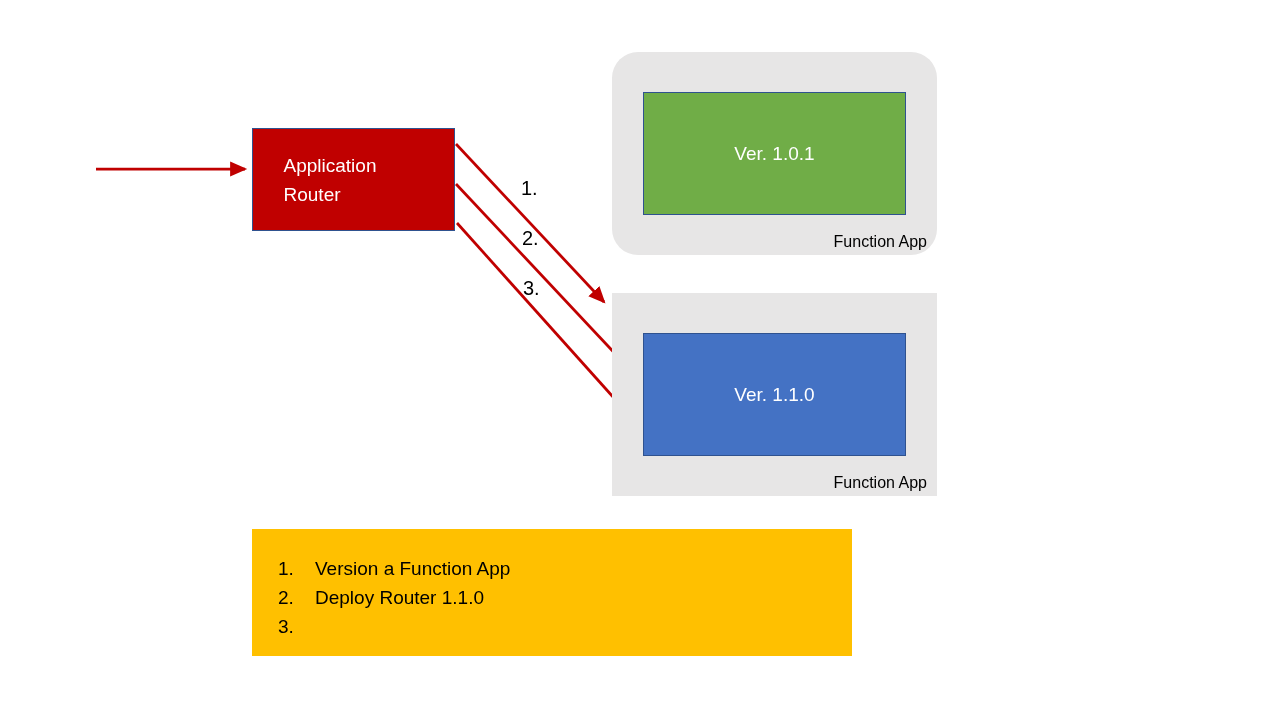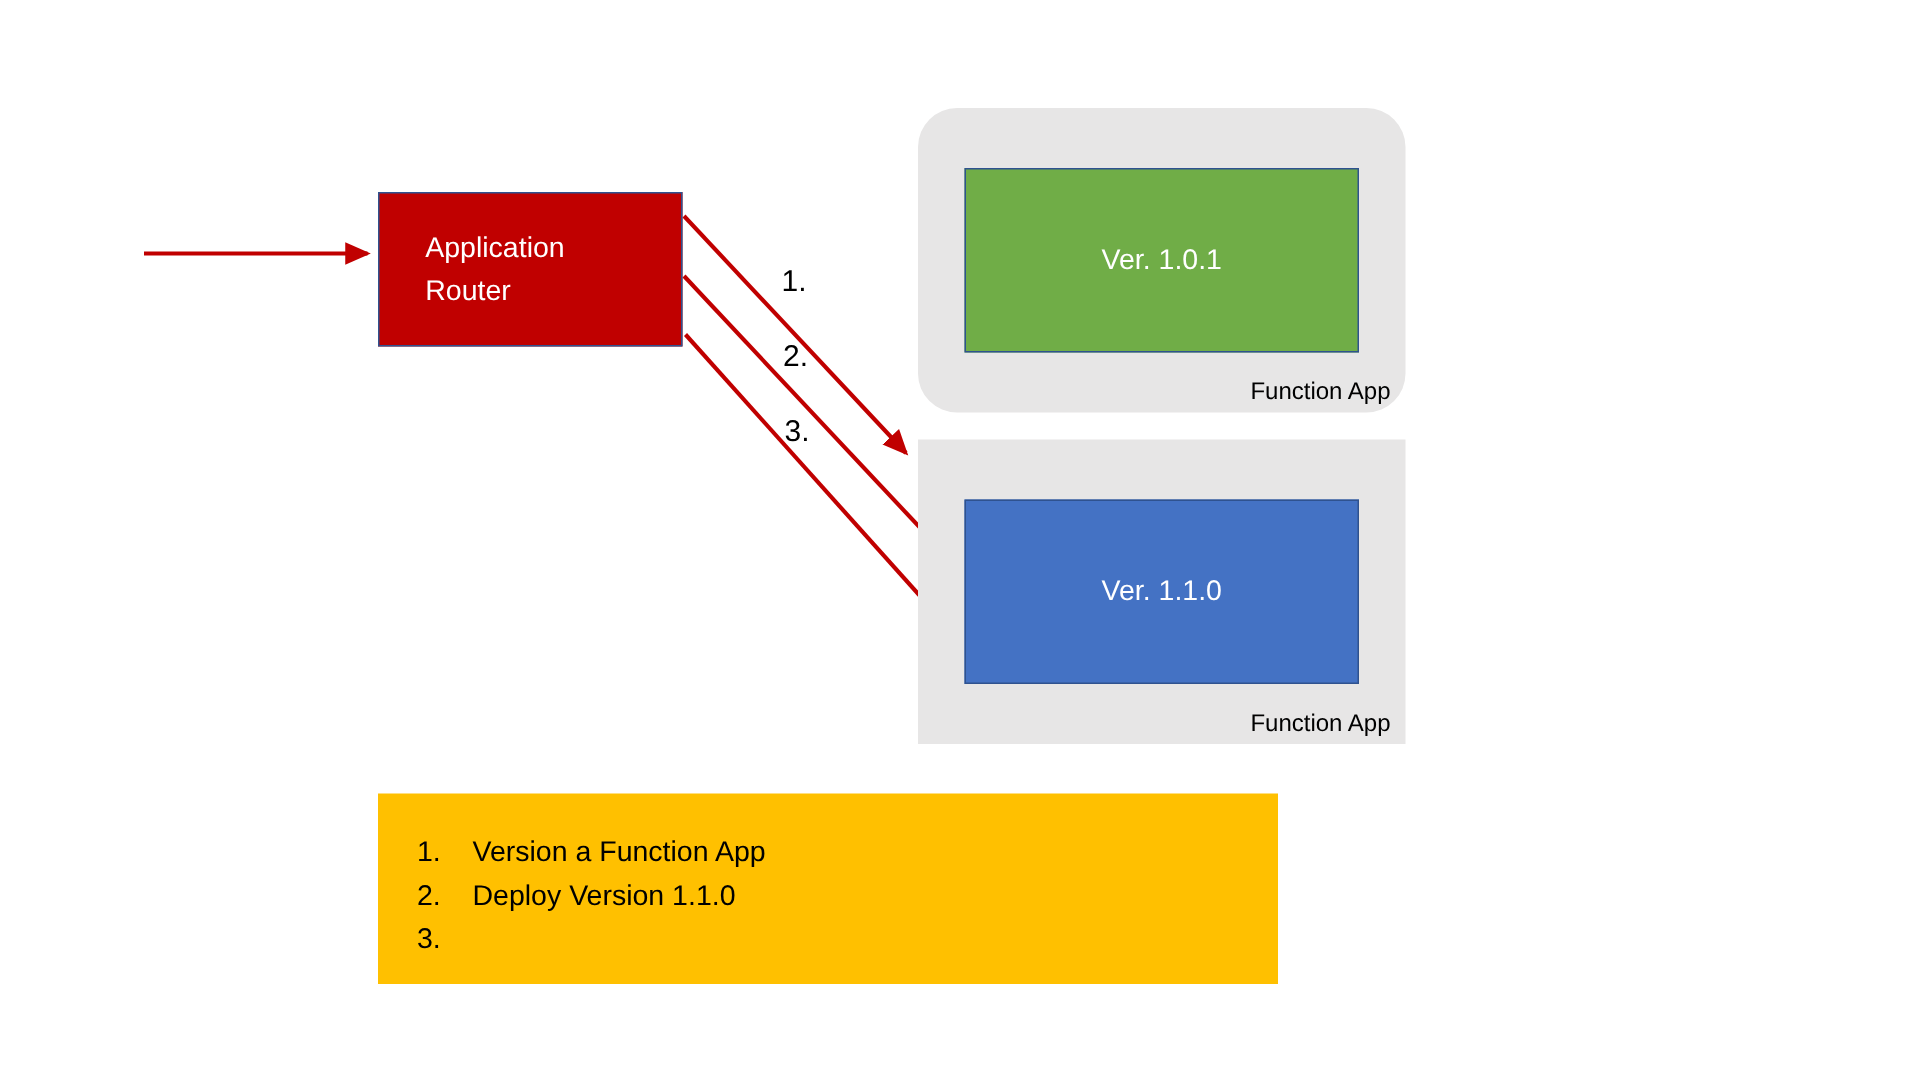--- a/index.html
+++ b/index.html
@@ -52,21 +52,21 @@
     display: inline-block;
     max-width: 140px;
   }
 
   .fa-group {
     position: absolute;
     left: 612px;
     width: 325px; height: 203px;
     background: var(--group-fill);
   }
-  .fa-group.g1 { top: 72px; border-radius: 26px; }
+  .fa-group.g1 { top: 52px; border-radius: 26px; }
   .fa-group.g2 { top: 293px; }
   .version-box {
     position: absolute;
     left: 31px; top: 40px;
     width: 263px; height: 123px;
     border: 1px solid var(--shape-border);
     display: flex; align-items: center; justify-content: center;
   }
   .version-box.v101 { background: var(--version-101-fill); }
   .version-box.v110 { background: var(--version-110-fill); }
@@ -141,20 +141,20 @@
   <span class="arrow-label al2">2.</span>
   <span class="arrow-label al3">3.</span>
 
   <div class="notes-box">
     <div class="note-row">
       <span class="note-num">1.</span>
       <span>Version a Function App</span>
     </div>
     <div class="note-row">
       <span class="note-num">2.</span>
-      <span>Deploy Version 1.1.0</span>
+      <span>Deploy Router 1.1.0</span>
     </div>
     <div class="note-row">
       <span class="note-num">3.</span>
     </div>
   </div>
 
 </div>
 
 </body></html>

